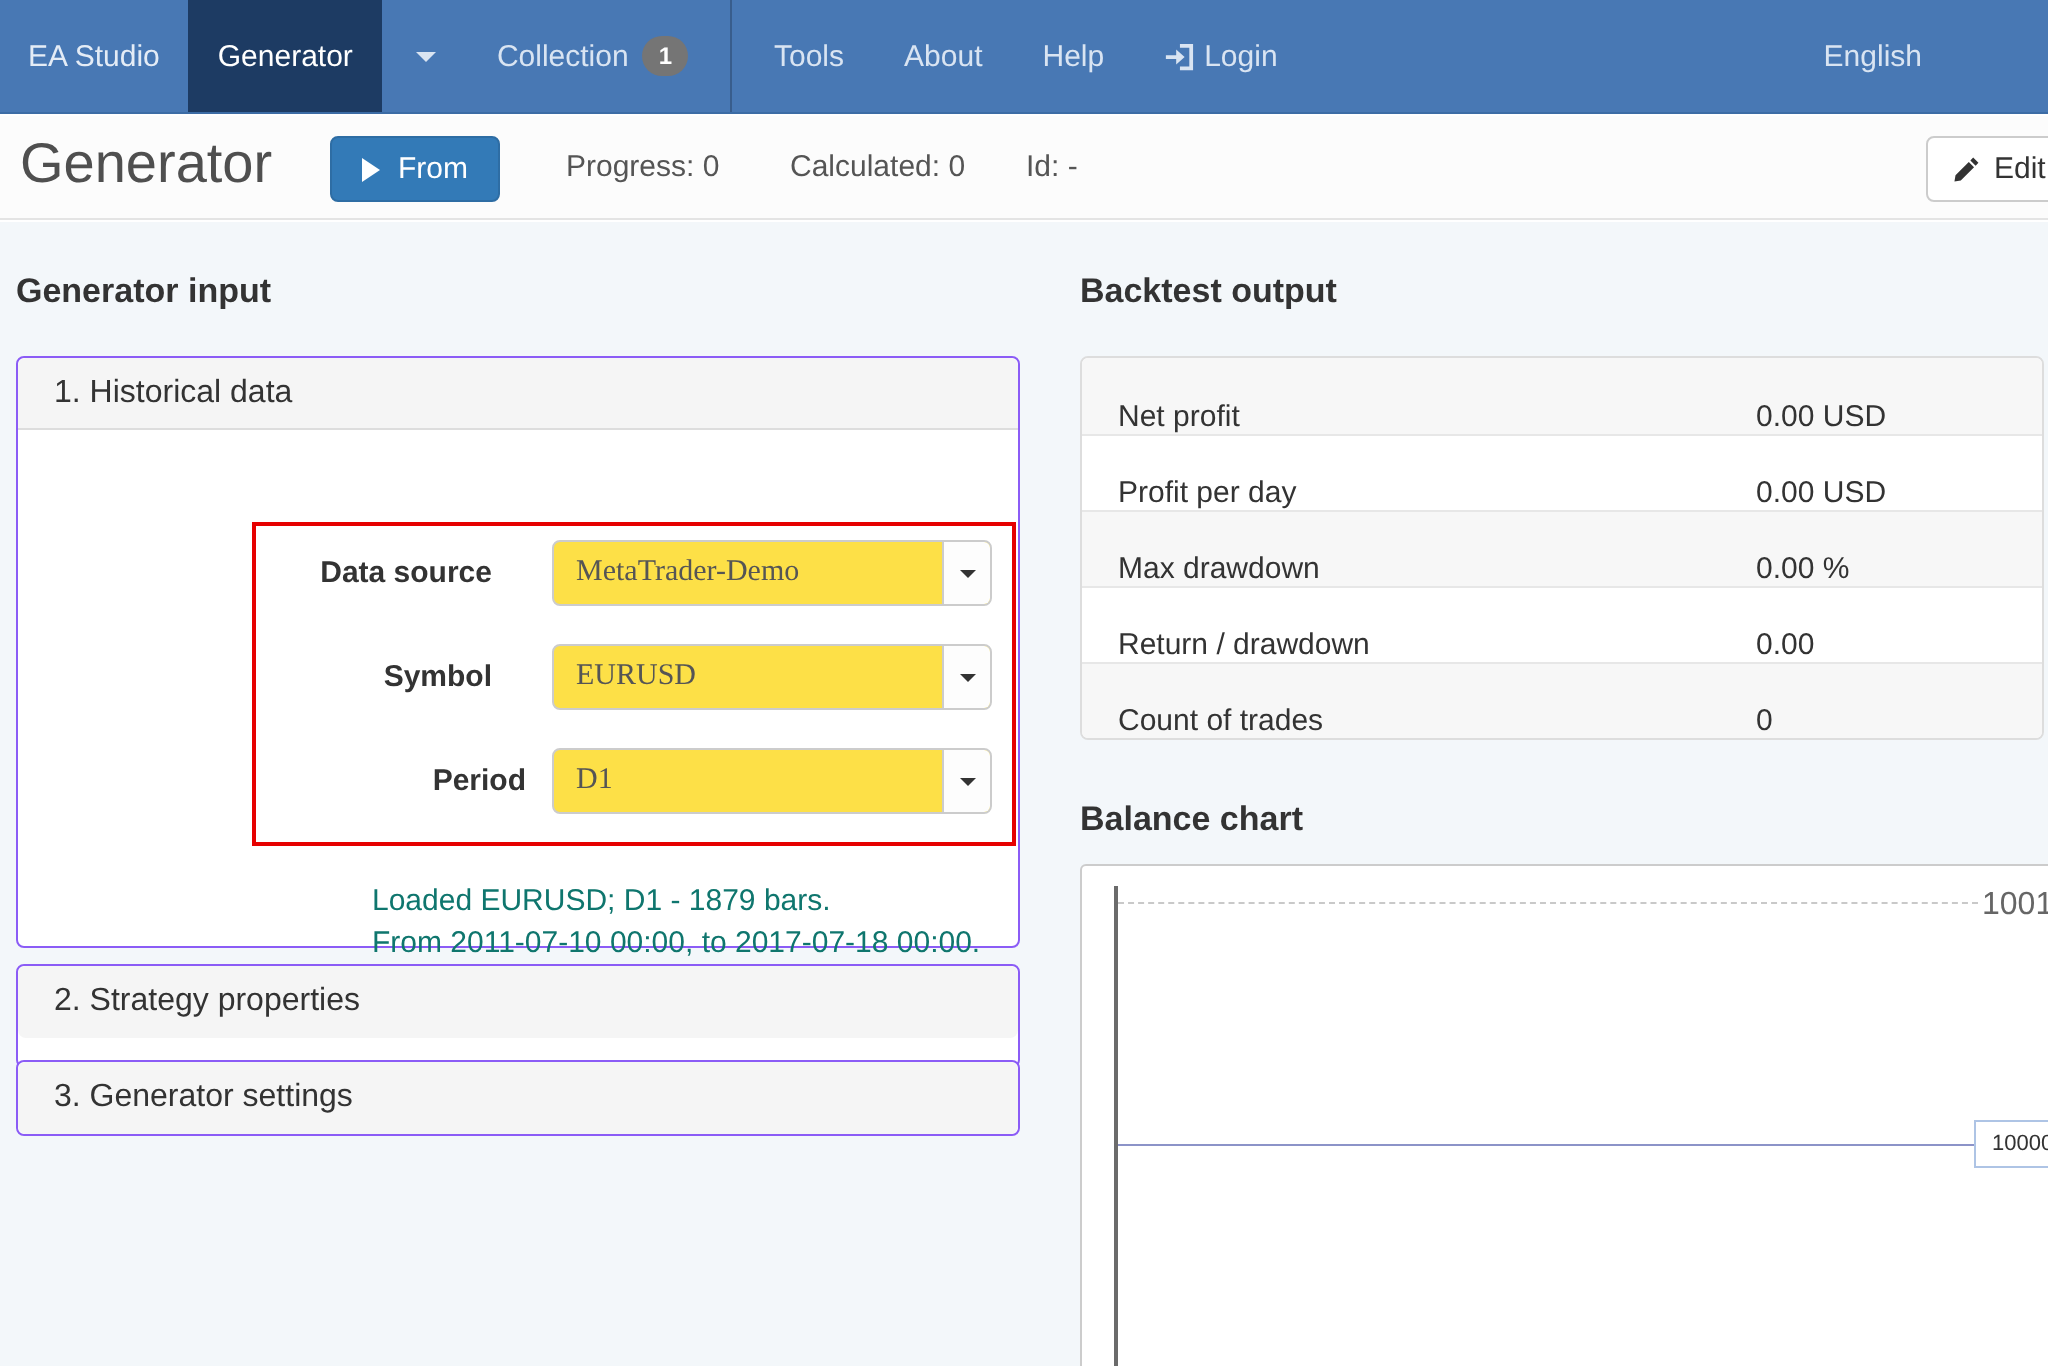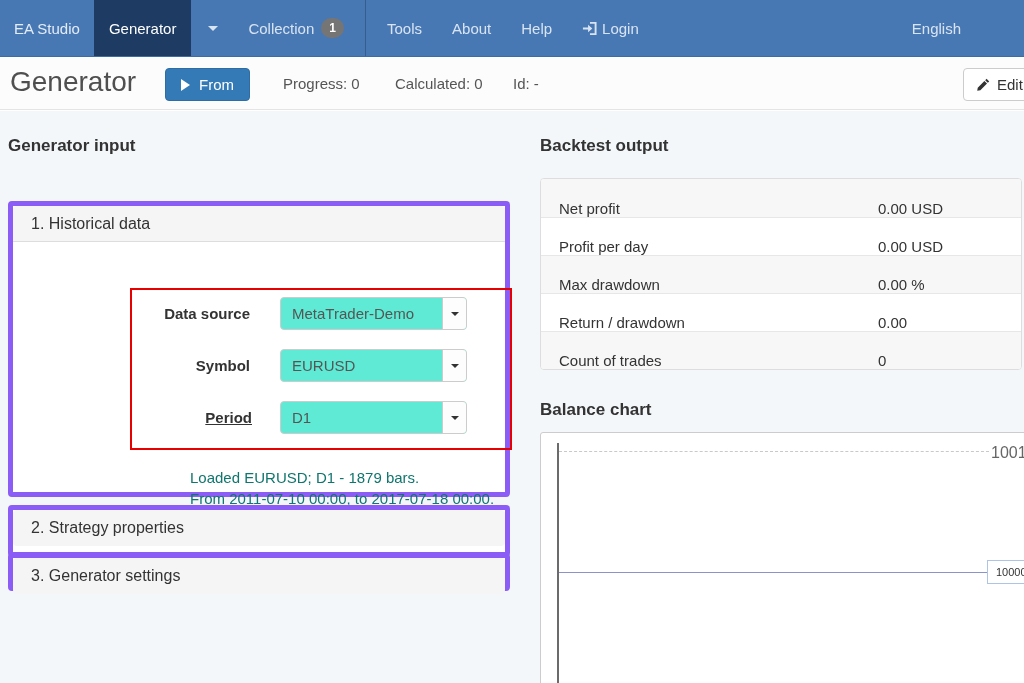--- a/index.html
+++ b/index.html
@@ -33,31 +33,31 @@
   .hdr-stat { position:absolute; top:0; height:68px; line-height:52px; font-size:15px; color:#555; }
   .btn-edit { position:absolute; left:963px; top:10px; height:33px; width:80px; padding:0 12px;
     background:#fff; border:1px solid #ccc; border-radius:4px; color:#333; font-size:15px;
     display:flex; align-items:center; cursor:pointer; }
   .pencil { margin-right:7px; display:inline-flex; }
 
   
   .content { position:absolute; top:111px; left:0; width:1024px; height:572px; background:#f3f7fa; }
   .section-heading { position:absolute; font-size:17px; font-weight:bold; color:#333; }
 
-  .panel { position:absolute; background:#fff; border:5px solid #8b5cf6; border-radius:4px;margin-top:23px; }
+  .panel { position:absolute; background:#fff; border:1px solid #8b5cf6; border-radius:4px; }
   .acc-header { height:36px; line-height:36px; background:#f5f5f5; font-size:16px;
     color:#333; padding-left:18px; cursor:pointer; border-radius:4px; }
   .panel.expanded .acc-header { border-bottom:1px solid #ddd; border-radius:4px 4px 0 0; }
 
   .highlight-box { position:absolute; left:117px; top:46px; width:382px; height:162px;
     border:2px solid #e60000; }
   .form-label { position:absolute; width:110px; text-align:right; font-size:15px;
     font-weight:bold; color:#333; line-height:33px; }
-  .select-group { position:absolute; width:187px; height:33px; background:#5eead4;
-    border:1px solid #ccc; border-radius:4px; display:flex; cursor:pointer; }
+  .select-group { position:absolute; width:220px; height:33px; background:#fde047;
+    border:1px solid #ccc; border-radius:4px; display:flex; cursor:pointer;font-family:Liberation Serif, serif; }
   .select-text { flex:1; font-size:15px; color:#555; line-height:31px; padding-left:11px; }
   .select-btn { width:24px; border-left:1px solid #ccc; background:#fdfdfd;
     display:flex; align-items:center; justify-content:center; border-radius:0 3px 3px 0; }
   .select-btn .caret { width:0; height:0; border-left:4px solid transparent;
     border-right:4px solid transparent; border-top:4px solid #333; }
 
   .loaded-block { position:absolute; left:177px; top:225px; font-size:15px; color:#0f766e; line-height:21px; }
 
   
   .bt-table { position:absolute; left:540px; top:67px; width:482px;
@@ -146,21 +146,21 @@
       </div>
 
       <div class="form-label" style="left:127px; top:107px;">Symbol</div>
       <div class="select-group" style="left:267px; top:107px;">
         <div class="select-text">EURUSD</div>
         <div class="select-btn">
             <span class="caret"></span>
           </div>
       </div>
 
-      <div class="form-label" style="left:129px; top:159px;text-decoration:underline;">Period</div>
+      <div class="form-label" style="left:144px; top:159px;">Period</div>
       <div class="select-group" style="left:267px; top:159px;">
         <div class="select-text">D1</div>
         <div class="select-btn">
             <span class="caret"></span>
           </div>
       </div>
 
       <div class="loaded-block">
         <div>Loaded EURUSD; D1 - 1879 bars.</div>
         <div>From 2011-07-10 00:00, to 2017-07-18 00:00.</div>

